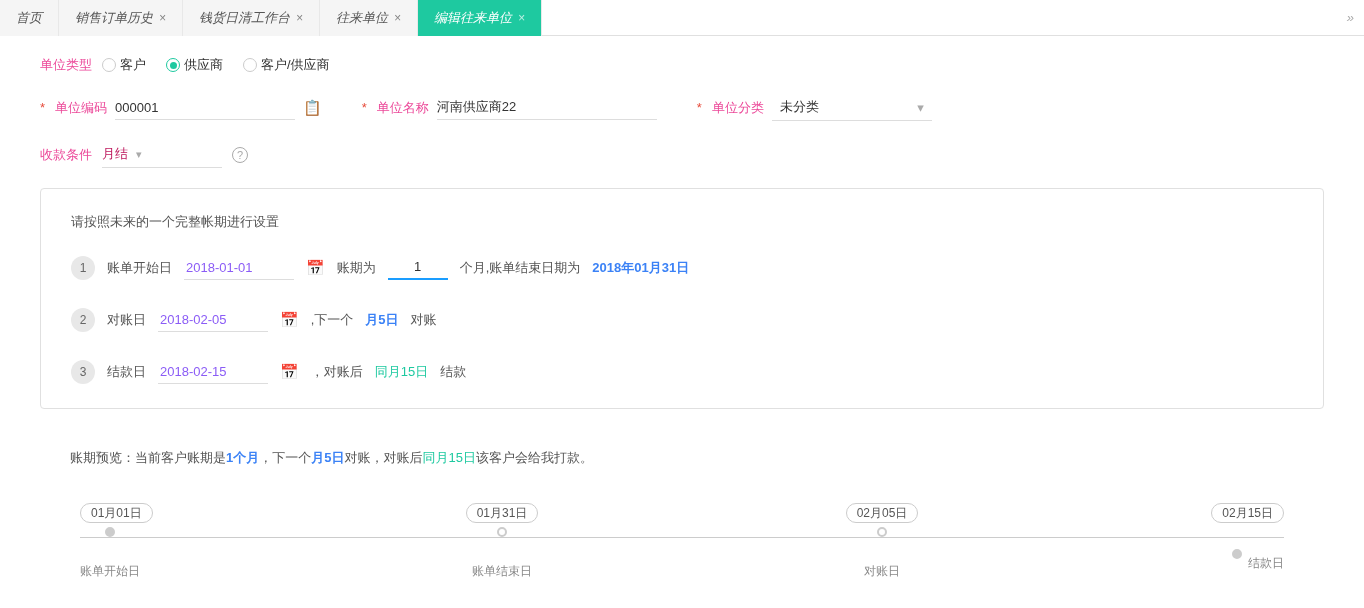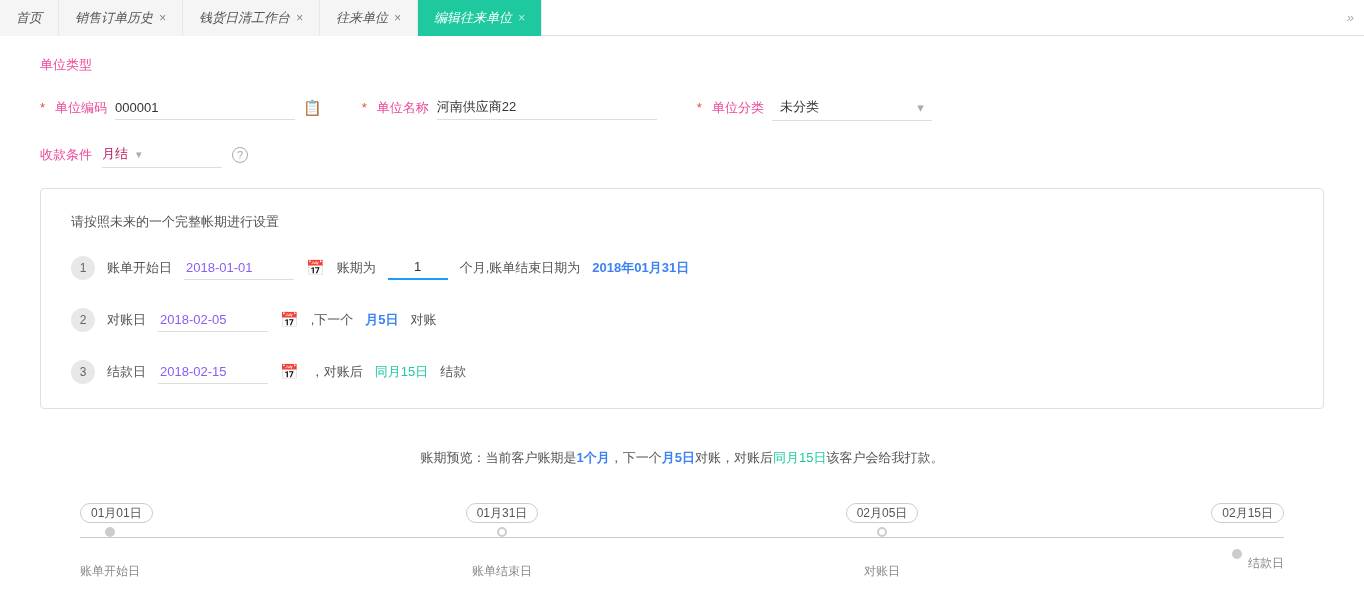--- a/index.html
+++ b/index.html
@@ -226,21 +226,20 @@
       color: #1ec9a0;
       font-weight: normal;
     }
     .text-gray {
       color: #555;
     }
 
     
     .preview-section {
       padding: 20px 30px 0 30px;
-      text-align: center;
     }
     .preview-text {
       font-size: 13px;
       color: #555;
       margin-bottom: 30px;
     }
     .timeline-wrapper {
       position: relative;
       padding-top: 30px;
     }
@@ -276,20 +275,34 @@
   </div>
   <div class="tab-expand">
     <span>»</span>
   </div>
 </div>
 
 <div class="main-content">
 
   <div class="form-row">
     <span class="form-label">单位类型</span>
+    <div class="radio-group">
+      <label class="radio-item">
+        <div class="radio-circle"></div>
+        <span>客户</span>
+      </label>
+      <label class="radio-item">
+        <div class="radio-circle checked"></div>
+        <span>供应商</span>
+      </label>
+      <label class="radio-item">
+        <div class="radio-circle"></div>
+        <span>客户/供应商</span>
+      </label>
+    </div>
   </div>
 
   <div class="form-row" style="gap:40px; margin-bottom:20px;">
     <div class="form-field-group">
       <span class="required-star">*</span>
       <span class="form-label">单位编码</span>
       <input class="form-input" type="text" value="000001" style="">
       <span class="calendar-icon">📋</span>
     </div>
     <div class="form-field-group">

